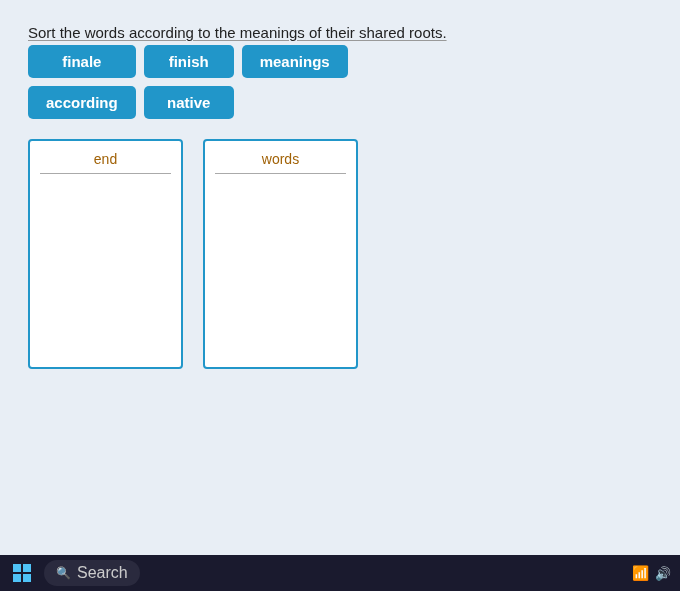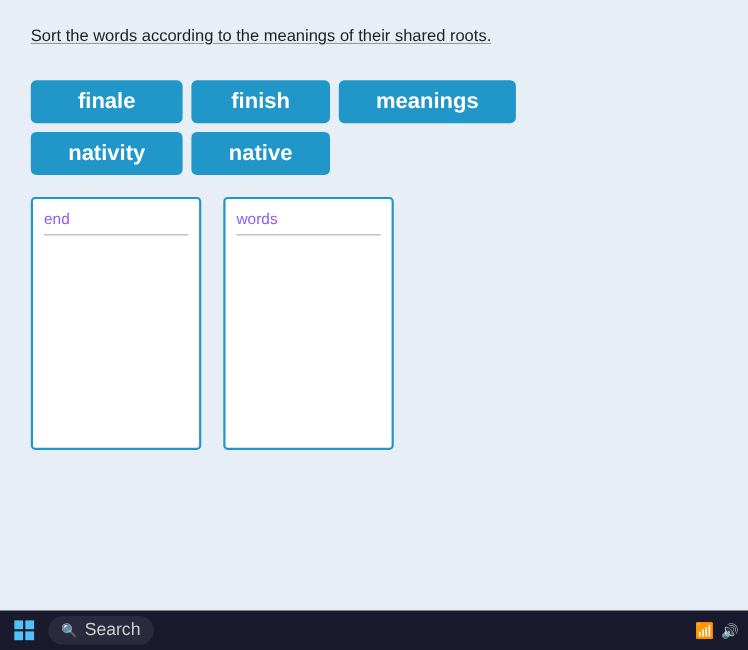--- a/index.html
+++ b/index.html
@@ -13,40 +13,40 @@
       position: relative;
     }
 
     .main-content {
       padding: 24px 28px 0 28px;
     }
 
     .instruction {
       font-size: 15px;
       color: #222;
-      margin-bottom: 32px;
+      margin-bottom: 4px;
       text-decoration: underline;
       text-decoration-color: #999;
       text-underline-offset: 2px;
     }
 
     .word-bank {
       display: grid;
       grid-template-columns: repeat(3, auto);
       gap: 8px;
       margin-bottom: 20px;
       width: fit-content;
     }
 
     .word-chip {
       background: #2196c9;
       color: #fff;
-      font-size: 20px;
+      font-size: 15px;
       font-weight: 600;
-      padding: 8px 34px;
+      padding: 8px 18px;
       border-radius: 5px;
       cursor: grab;
       user-select: none;
       text-align: center;
       min-width: 90px;
     }
 
     .drop-zones {
       display: flex;
       gap: 20px;
@@ -59,24 +59,25 @@
       border: 2px solid #2196c9;
       background: #fff;
       border-radius: 4px;
       padding: 10px 10px 0 10px;
       display: flex;
       flex-direction: column;
     }
 
     .drop-zone-label {
       font-size: 14px;
-      color: #8b5cf6;
+      color: #a16207;
       margin-bottom: 6px;
       padding-bottom: 6px;
       border-bottom: 1.5px solid #aaa;
+      text-align: center;
       font-weight: normal;
     }
 
     
     .taskbar {
       position: absolute;
       bottom: 0;
       left: 0;
       width: 680px;
       height: 36px;
@@ -158,21 +159,21 @@
       <span>finale</span>
     </div>
     <div class="word-chip">
       <span>finish</span>
     </div>
 
     <div class="word-chip">
       <span>meanings</span>
     </div>
     <div class="word-chip">
-      <span>nativity</span>
+      <span>according</span>
     </div>
     <div class="word-chip">
       <span>native</span>
     </div>
   </div>
 
   <div class="drop-zones">
     <div class="drop-zone">
       <div class="drop-zone-label">end</div>
     </div>

